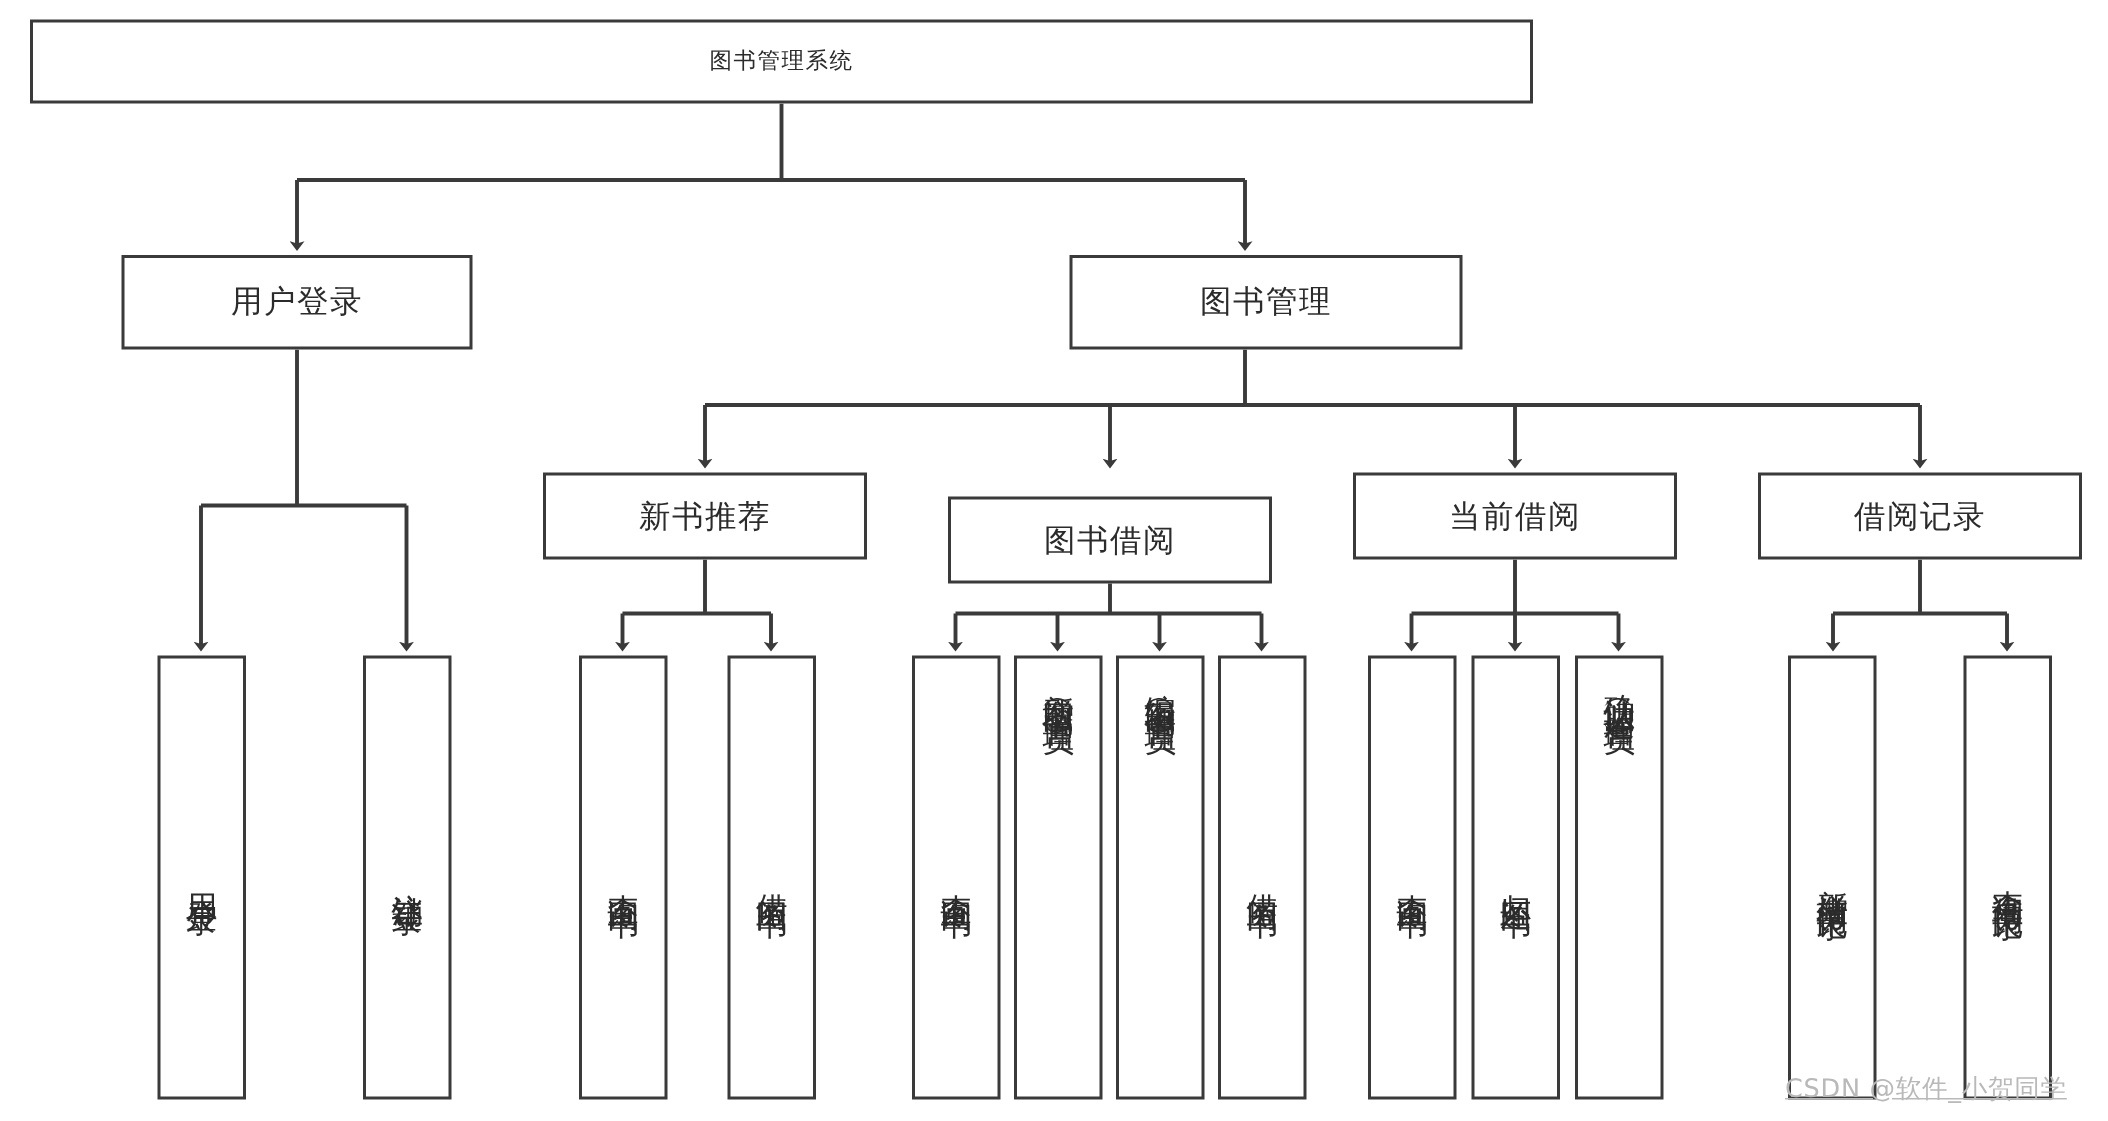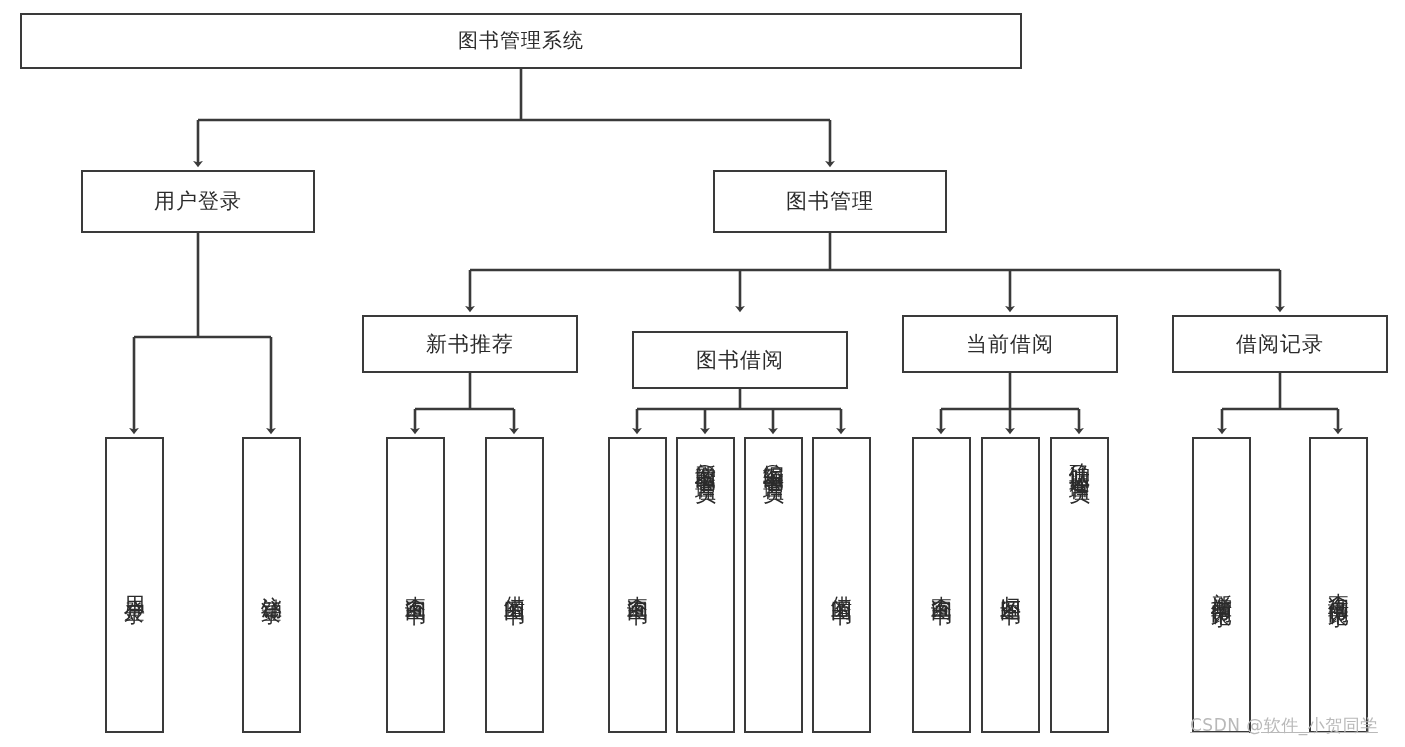--- a/index.html
+++ b/index.html
@@ -42,21 +42,21 @@
     text-align: center;
     letter-spacing: 1px;
     line-height: 1.18;
     color: #2b2b2b;
     white-space: nowrap;
   }
   .node.horizontal .node-label {
     font-size: 21px;
   }
   .node.root .node-label {
-    font-size: 20px;
+    font-size: 15px;
   }
   .node.vertical {
     align-items: flex-start;
     padding-top: 7px;
   }
   .node.vertical .node-label {
     writing-mode: vertical-rl;
     text-orientation: upright;
     font-size: 21px;
     letter-spacing: 3px;
@@ -133,21 +133,21 @@
     </g>
   </svg>
 
   <div class="node root horizontal" style="left:20px; top:13px; width:1002px; height:56px;">
     <span class="node-label">图书管理系统</span>
   </div>
 
   <div class="node horizontal" style="left:81px; top:170px; width:234px; height:63px;">
     <span class="node-label">用户登录</span>
   </div>
-  <div class="node horizontal" style="left:713px; top:170px; width:234px; height:63px;font-family:Liberation Serif, serif;">
+  <div class="node horizontal" style="left:713px; top:170px; width:262px; height:63px;font-family:Liberation Serif, serif;">
     <span class="node-label">图书管理</span>
   </div>
 
   <div class="node horizontal" style="left:362px; top:315px; width:216px; height:58px;">
     <span class="node-label">新书推荐</span>
   </div>
   <div class="node horizontal" style="left:632px; top:315px; width:216px; height:58px;margin-top:16px;">
     <span class="node-label">图书借阅</span>
   </div>
   <div class="node horizontal" style="left:902px; top:315px; width:216px; height:58px;">

